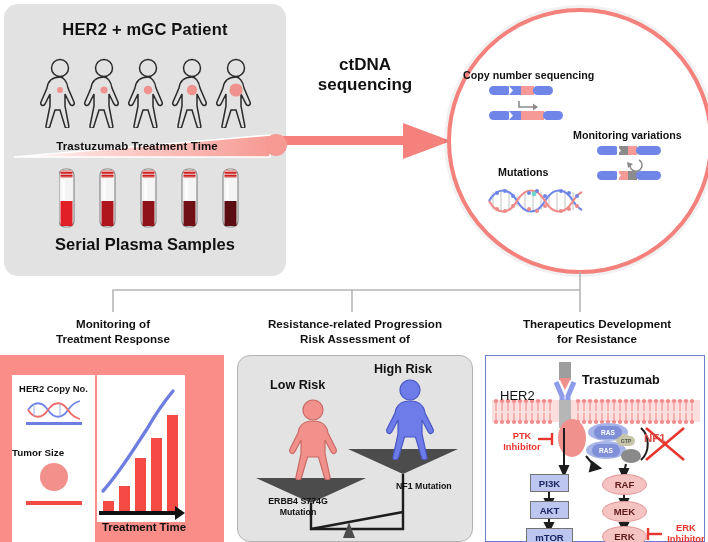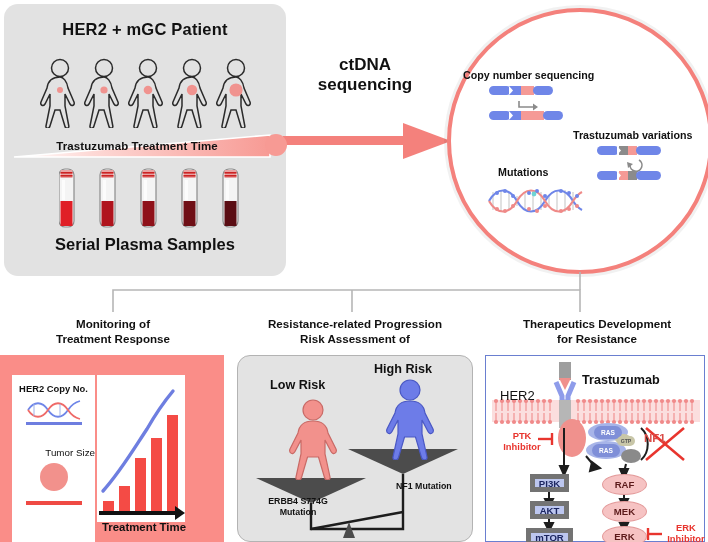--- a/index.html
+++ b/index.html
@@ -90,22 +90,22 @@
   }
   #chart-card {
     position: absolute; left: 97px; top: 20px; width: 88px; height: 147px;
     background: #fff;
   }
   #lg-her2 {
     position: absolute; left: 0; top: 8px; width: 100%; text-align: center;
     font-size: 9.4px; font-weight: bold; color: #111;
   }
   #lg-tumor {
-    position: absolute; left: 0; top: 72px; width: 100%; text-align: right;
-    font-size: 9.8px; font-weight: normal; color: #111;
+    position: absolute; left: 0; top: 72px; width: 100%; text-align: left;
+    font-size: 9.8px; font-weight: bold; color: #111;
   }
   #lg-blueline {
     position: absolute; left: 14px; top: 47px; width: 56px; height: 3px; background: #6e7ee0;
   }
   #lg-circle {
     position: absolute; left: 28px; top: 88px; width: 28px; height: 28px;
     border-radius: 50%; background: #f2918c;
   }
   #lg-redline {
     position: absolute; left: 14px; top: 126px; width: 56px; height: 4px; background: #ef4a44;
@@ -139,21 +139,21 @@
   
   #panel-path {
     position: absolute; left: 485px; top: 355px; width: 220px; height: 187px;
     background: #ffffff; border: 1.6px solid #6a7fd0;
   }
   #path-svg { position: absolute; left: 0; top: 0; width: 220px; height: 187px; }
   .node {
     position: absolute; display: flex; align-items: center; justify-content: center;
     font-size: 9.6px; font-weight: bold; color: #1b2560;
   }
-  .node.sq { background: #bcc6ef; border: 5px solid #737373; }
+  .node.sq { background: #bcc6ef; border: 1px solid #737373; }
   .node.ov { background: #f6c3c3; border: 1px solid #e39a9a; border-radius: 50%; color: #5c1b1b; }
   .smallnode {
     position: absolute; display: flex; align-items: center; justify-content: center;
     font-size: 6.6px; font-weight: bold; color: #ffffff;
     background: #7f8fd8; border-radius: 7px;
   }
   .redlabel {
     position: absolute; font-size: 9.4px; font-weight: bold; color: #e8352e;
     text-align: center; line-height: 1.2;
   }
@@ -272,21 +272,21 @@
     <div>sequencing</div>
   </div>
   <svg id="ctdna-arrow" viewBox="0 0 175 52">
     <rect x="0" y="21" width="128" height="9" fill="#f4817c"></rect>
     <polygon points="120,8 168,26 120,44" fill="#f4817c"></polygon>
   </svg>
 
   <div id="seq-circle"></div>
 
   <div class="circ-label" id="lbl-cna">Copy number sequencing</div>
-  <div class="circ-label" id="lbl-sv">Trastuzumab variations</div>
+  <div class="circ-label" id="lbl-sv">Monitoring variations</div>
   <div class="circ-label" id="lbl-mut">Mutations</div>
 
   <svg id="chr-cna" width="78" height="36" viewBox="0 0 78 36">
     <g>
       <rect x="0" y="1" width="22" height="9" rx="4.5" fill="#6f86e8"></rect>
       <rect x="20" y="1" width="14" height="9" fill="#6f86e8"></rect>
       <rect x="32" y="1" width="13" height="9" fill="#f59a96"></rect>
       <rect x="44" y="1" width="20" height="9" rx="4.5" fill="#6f86e8"></rect>
       <path d="M20 1 l4 4.5 l-4 4.5 z" fill="#ffffff"></path>
     </g>

